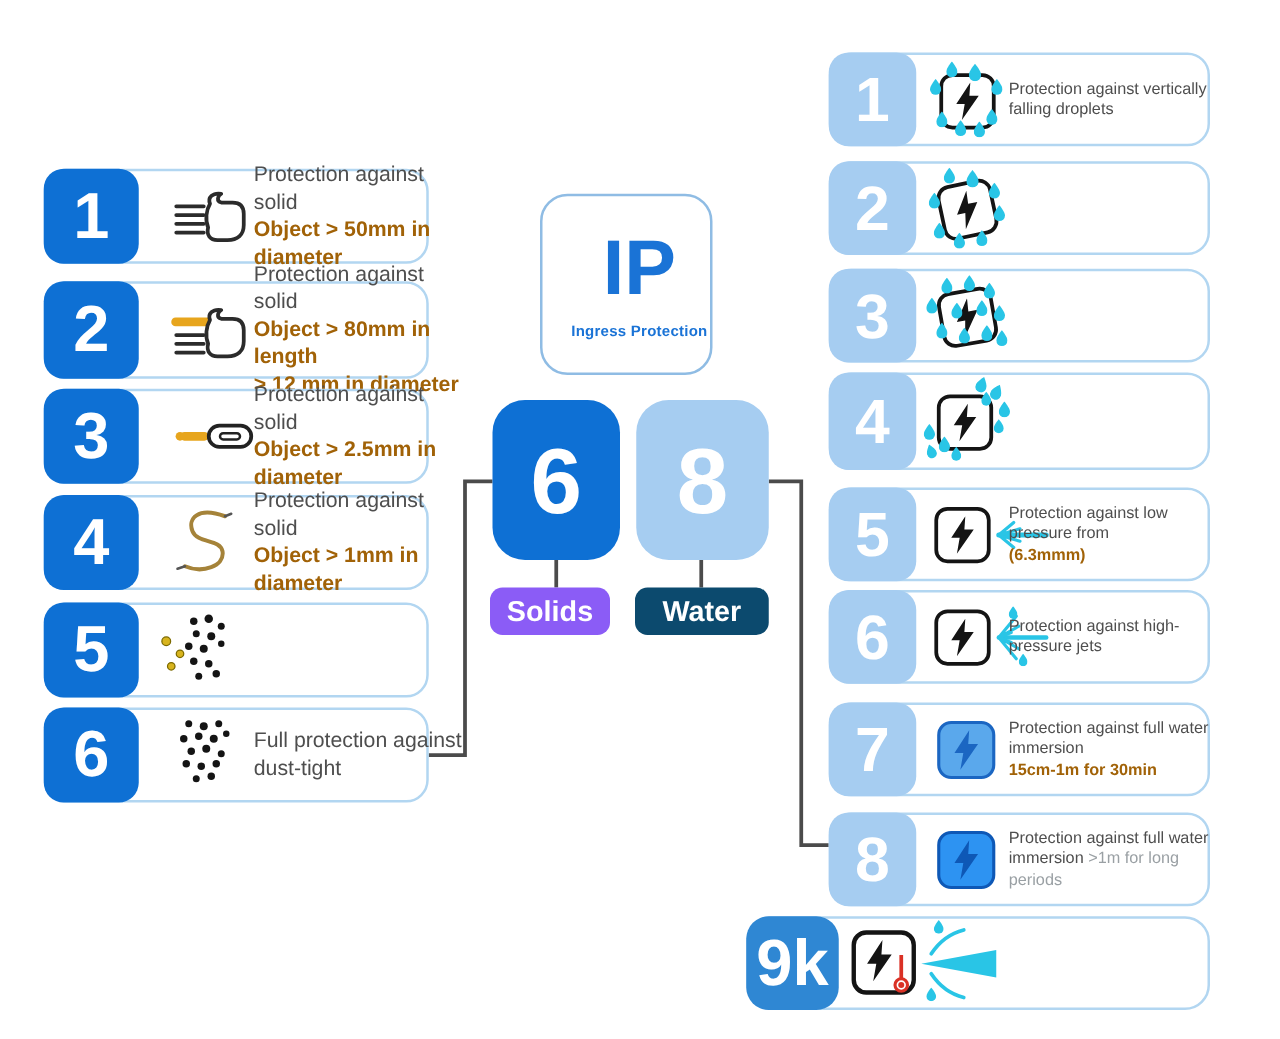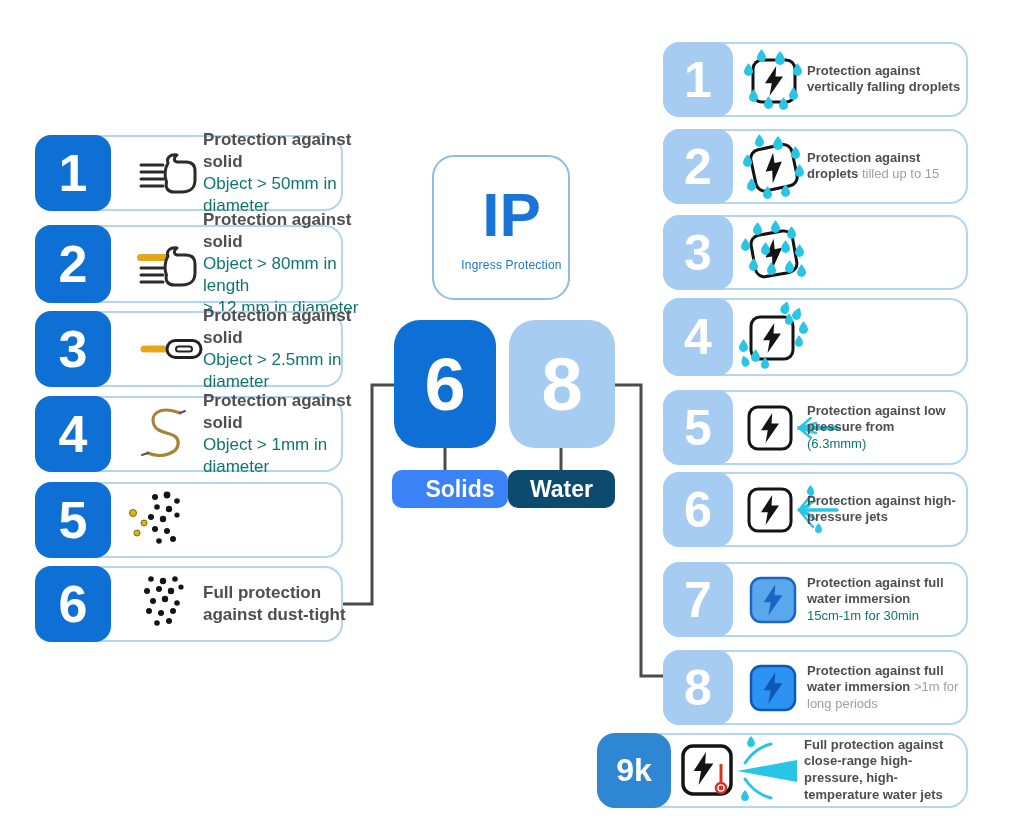--- a/index.html
+++ b/index.html
@@ -8,45 +8,45 @@
   svg{display:block;}
   
   .row{position:absolute;background:#fff;border:2px solid #b2d6f1;border-radius:18px;box-sizing:border-box;}
   .lrow{left:35px;width:308px;height:76px;}
   .rrow{left:663px;width:305px;height:75px;}
   .krow{left:597px;width:371px;height:75px;border-radius:20px;}
   .badge{position:absolute;left:-2px;top:-2px;bottom:-2px;display:flex;align-items:center;justify-content:center;
          color:#fff;font-weight:bold;border-radius:16px;}
   .lbadge{width:76px;background:#0e70d4;font-size:52px;}
   .rbadge{width:70px;background:#a6cdf1;font-size:50px;}
-  .kbadge{width:74px;background:#2f87d3;font-size:32px;border-radius:18px;}
+  .kbadge{width:74px;background:#2f87d3;font-size:52px;border-radius:18px;}
   .icn{position:absolute;top:50%;transform:translateY(-50%);}
   .licn{left:104px;}
   .ricn{left:76px;}
   .kicn{left:82px;}
   .txt{position:absolute;top:50%;transform:translateY(-50%);line-height:1.3;}
   .ltxt{left:166px;width:174px;font-size:17px;}
   .rtxt{left:142px;width:166px;font-size:13px;}
   .ktxt{left:205px;width:166px;font-size:13px;}
-  .t{font-weight:bold;color:#4e4e4e;}
-  .s{color:#0f766e;}
+  .t{font-weight:normal;color:#4e4e4e;}
+  .s{color:#a16207;font-weight:bold;}
   .g{color:#9aa0a4;}
   .s:empty,.g:empty{display:none;}
   
   .ipcard{position:absolute;left:432px;top:155px;width:138px;height:145px;border:2px solid #8fbce4;
           border-radius:22px;box-sizing:border-box;display:flex;flex-direction:column;align-items:center;justify-content:center;padding-left:21px;}
   .iptitle{font-size:62px;font-weight:bold;color:#1a73d6;line-height:1;}
-  .ipsub{font-size:12px;font-weight:normal;color:#1a73d6;margin-top:12px;letter-spacing:.2px;}
+  .ipsub{font-size:12px;font-weight:bold;color:#1a73d6;margin-top:12px;letter-spacing:.2px;}
   .digit{position:absolute;top:320px;height:128px;border-radius:26px;display:flex;align-items:center;justify-content:center;
          color:#fff;font-size:74px;font-weight:bold;}
   .digit-solids{left:394px;width:102px;background:#0e70d4;}
   .digit-water{left:509px;width:106px;background:#a6cdf1;}
   .catlabel{position:absolute;top:470px;height:38px;border-radius:10px;display:flex;align-items:center;justify-content:center;
             color:#fff;font-size:23px;font-weight:bold;}
-  .cat-solids{left:392px;width:96px;background:#3b82f6;padding-left:20px;}
+  .cat-solids{left:392px;width:96px;background:#8b5cf6;}
   .cat-water{left:508px;width:107px;background:#0c4a6e;}
   #wires{position:absolute;left:0;top:0;pointer-events:none;}
 </style>
 </head>
 <body>
 
 <div id="canvas">
 
   <svg width="0" height="0" style="position:absolute" aria-hidden="true">
     <defs>
@@ -256,25 +256,20 @@
             <use href="#i-drop" x="32" y="-2" width="10" height="14"></use>
           <use href="#i-drop" x="50" y="8" width="9" height="13"></use>
             <use href="#i-drop" x="2" y="16" width="9" height="13"></use>
           <use href="#i-drop" x="54" y="26" width="9" height="13"></use>
             <use href="#i-drop" x="6" y="40" width="9" height="13"></use>
           <use href="#i-drop" x="22" y="48" width="9" height="13"></use>
             <use href="#i-drop" x="40" y="46" width="9" height="13"></use>
         </g>
       </svg>
     </div>
-    <div class="txt rtxt">
-      <span class="t">Protection against droplets</span>
-      <span class="g">tilled up to 15</span>
-      
-    </div>
   </div>
 
   <div class="row rrow" style="top:215px">
     <div class="badge rbadge">
         <span>3</span>
       </div>
     <div class="icn ricn">
       <svg width="64" height="58" overflow="visible">
         <g transform="rotate(-10 32 30)">
           <rect x="12" y="9" width="42" height="42" rx="9" fill="#fff" stroke="#141414" stroke-width="3"></rect>
@@ -415,20 +410,15 @@
         <g stroke="#29c5e6" fill="none" stroke-width="3" stroke-linecap="round">
           <path d="M64 25 Q74 10 90 6"></path>
           <path d="M64 41 Q74 56 90 60"></path>
         </g>
         <g fill="#29c5e6">
           <use href="#i-drop" x="66" y="-2" width="8" height="11"></use>
             <use href="#i-drop" x="60" y="52" width="8" height="11"></use>
         </g>
       </svg>
     </div>
-    <div class="txt ktxt">
-      <span class="t">Full protection against close-range high-pressure, high-temperature water jets</span>
-      
-      
-    </div>
   </div>
 
 </div>
 
 </body></html>

